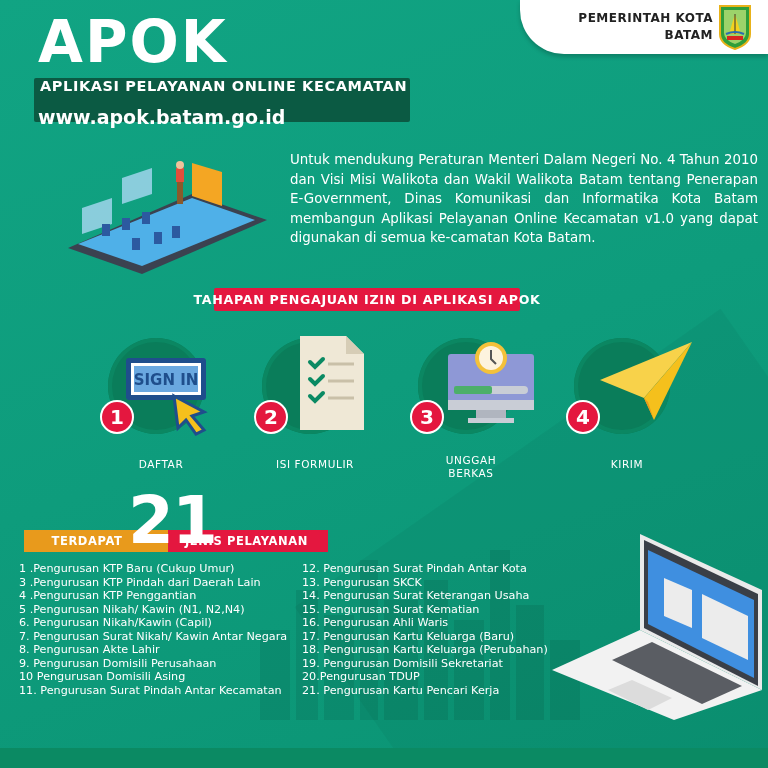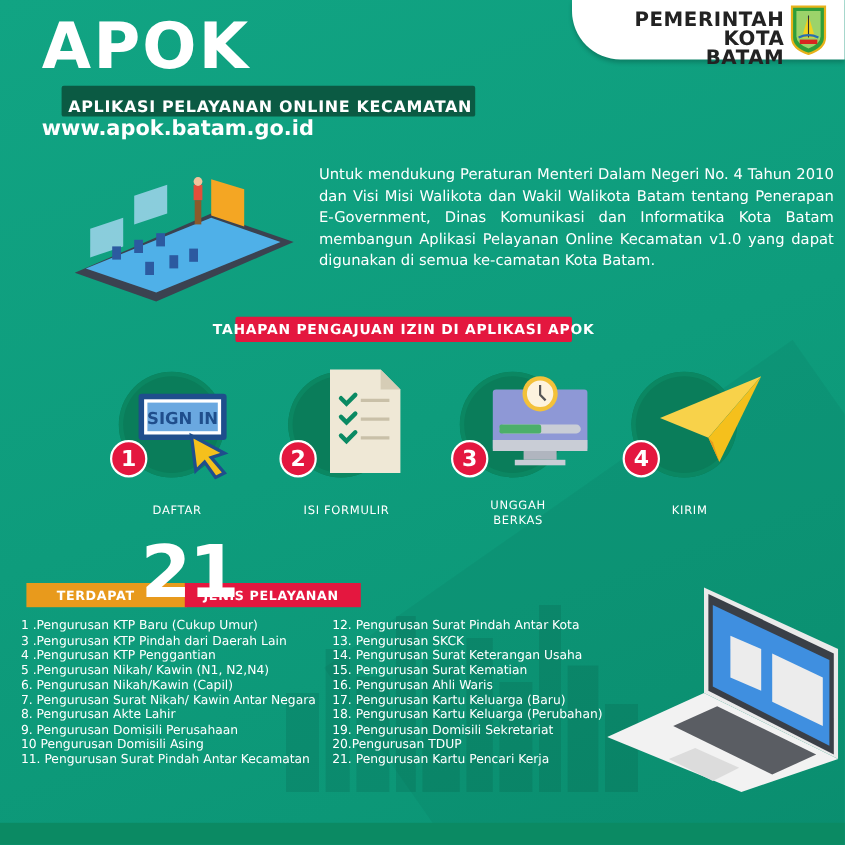--- a/index.html
+++ b/index.html
@@ -22,39 +22,39 @@
     position: absolute; left: 260px; top: 520px; width: 420px; height: 200px;
     opacity: 0.08;
   }
   
   .title {
     position: absolute; left: 38px; top: 10px;
     font-family: "DejaVu Sans", sans-serif; font-weight: bold;
     font-size: 58px; letter-spacing: 2px; color: #fff; line-height: 64px;
   }
   .subtitle-bar {
-    position: absolute; left: 34px; top: 78px; width: 376px; height: 28px;
+    position: absolute; left: 34px; top: 78px; width: 376px; height: 44px;
     background: #0b5a43; border-radius: 2px;
-    display: flex; align-items: flex-end; padding-left: 6px; margin-left: 22px;
+    display: flex; align-items: flex-start; padding-left: 6px;
   }
   .subtitle-bar span {
     font-weight: bold; font-size: 14.5px; letter-spacing: 0.6px; color: #fff; white-space: nowrap;
   }
   .url {
     position: absolute; left: 38px; top: 106px;
     font-weight: bold; font-size: 19px; color: #fff;
   }
   .gov-tab {
     position: absolute; right: 0; top: 0; width: 248px; height: 54px;
     background: #fff; border-bottom-left-radius: 44px;
     box-shadow: 0 3px 4px rgba(0,0,0,0.2);
   }
   .gov-text {
     position: absolute; right: 55px; top: 10px; text-align: right;
-    font-weight: bold; font-size: 18px; line-height: 17px; color: #222; letter-spacing: 0.5px;
+    font-weight: bold; font-size: 12px; line-height: 17px; color: #222; letter-spacing: 0.5px;
   }
   .crest { position: absolute; right: 16px; top: 4px; width: 34px; height: 46px; }
   
   .illus-top { position: absolute; left: 62px; top: 148px; width: 215px; height: 130px; }
   .intro {
     position: absolute; left: 290px; top: 150px; width: 468px;
     font-size: 13.4px; line-height: 19.5px; text-align: justify; color: #fff;
   }
   
   .steps-banner {

